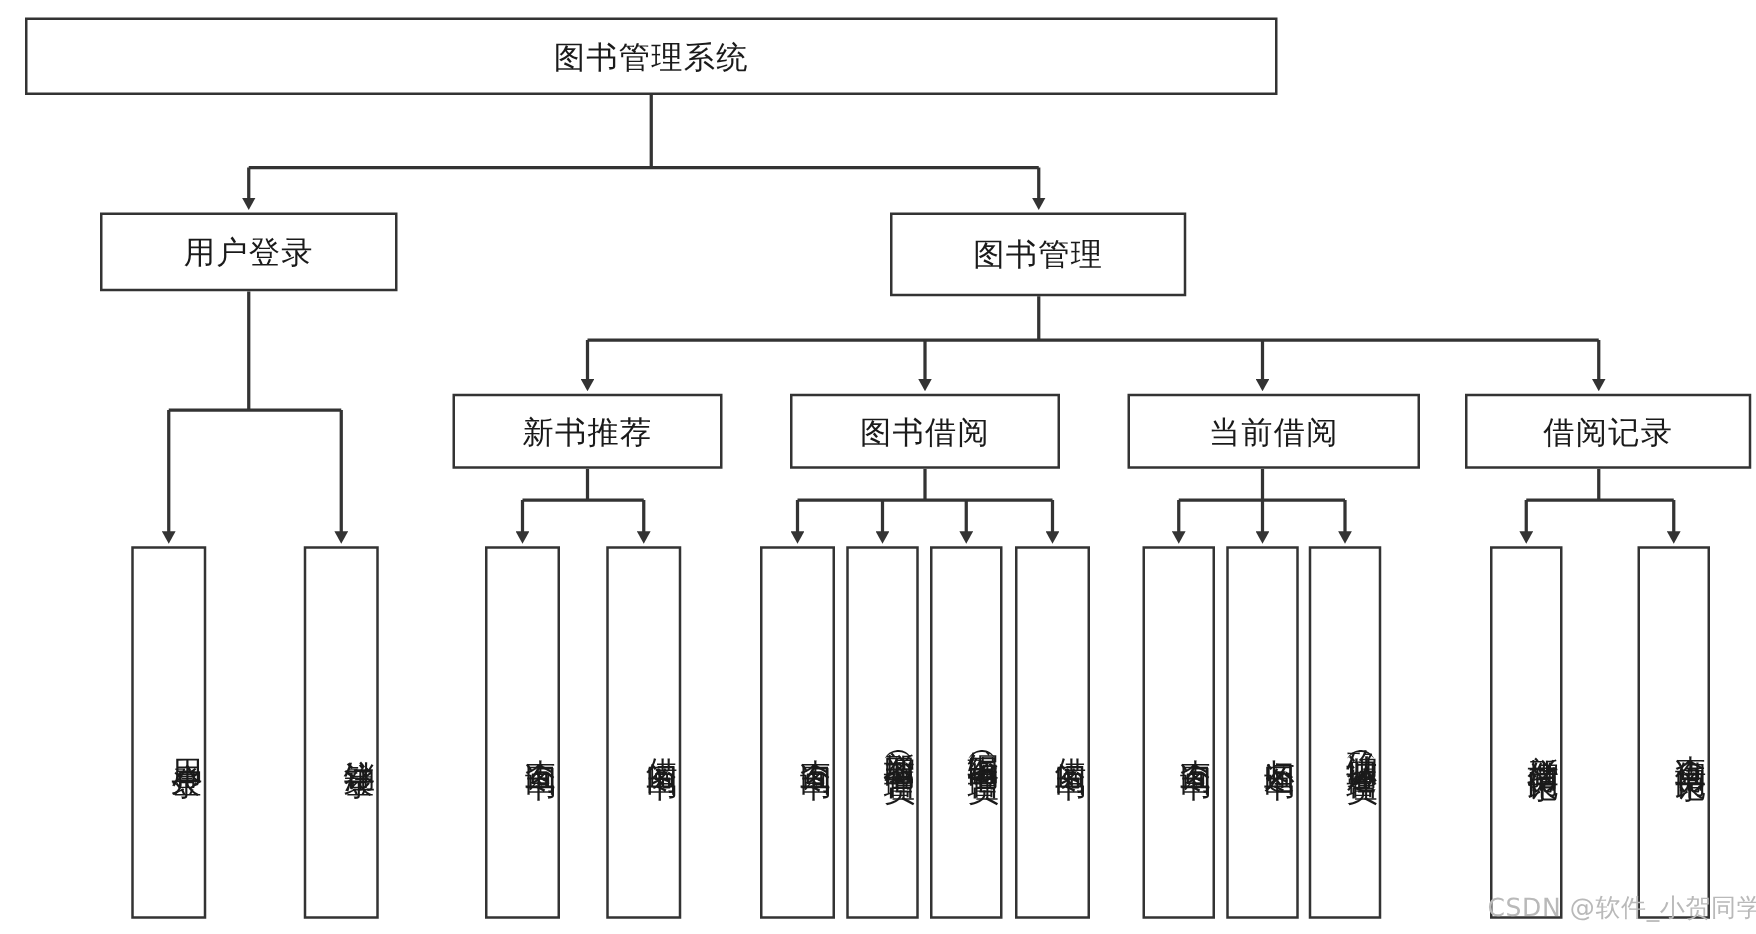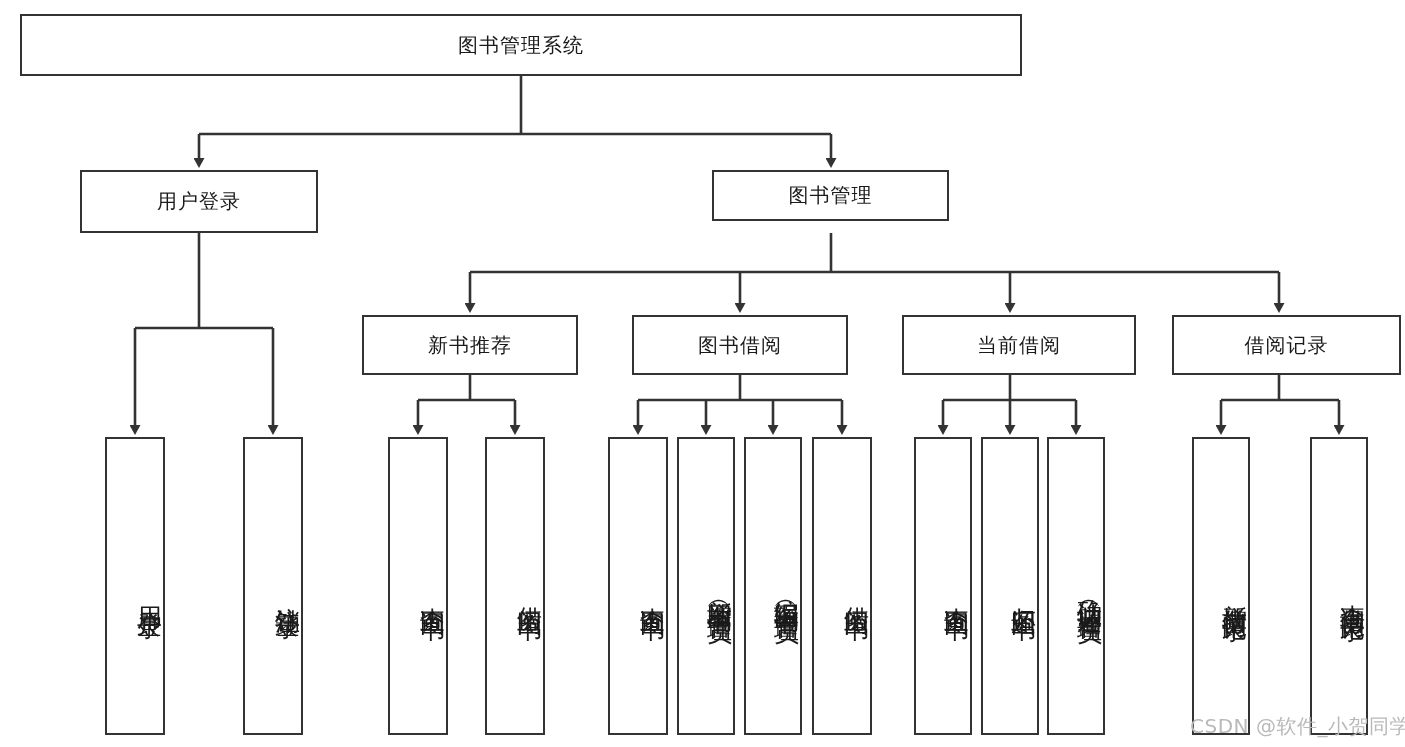--- a/index.html
+++ b/index.html
@@ -21,21 +21,21 @@
     position: absolute;
     box-sizing: border-box;
     border: 2.5px solid #333333;
     background: #ffffff;
     display: flex;
     align-items: center;
     justify-content: center;
     color: #1a1a1a;
   }
   .node.horiz {
-    font-size: 20px;
+    font-size: 25px;
     letter-spacing: 1px;
     white-space: nowrap;
   }
   .node.vert {
     writing-mode: vertical-rl;
     text-orientation: upright;
     font-size: 25px;
     letter-spacing: 3px;
     padding-top: 14px;
     align-items: flex-start;
@@ -113,21 +113,21 @@
       <path d="M1279,375 L1279,400"></path>
       <path d="M1221,400 L1339,400"></path>
       <path d="M1221,400 L1221,426" marker-end="url(#arrow)"></path>
       <path d="M1339,400 L1339,426" marker-end="url(#arrow)"></path>
     </g>
   </svg>
 
   <div class="node horiz" style="left:20px; top:14px; width:1002px; height:62px;">图书管理系统</div>
 
   <div class="node horiz" style="left:80px; top:170px; width:238px; height:63px;">用户登录</div>
-  <div class="node horiz" style="left:712px; top:170px; width:237px; height:51px;">图书管理</div>
+  <div class="node horiz" style="left:712px; top:170px; width:237px; height:67px;">图书管理</div>
 
   <div class="node horiz" style="left:362px; top:315px; width:216px; height:60px;">新书推荐</div>
   <div class="node horiz" style="left:632px; top:315px; width:216px; height:60px;">图书借阅</div>
   <div class="node horiz" style="left:902px; top:315px; width:234px; height:60px;">当前借阅</div>
   <div class="node horiz" style="left:1172px; top:315px; width:229px; height:60px;text-align:center;">借阅记录</div>
 
   <div class="node vert" style="left:105px; top:437px; width:60px; height:298px;">用户登录</div>
   <div class="node vert" style="left:243px; top:437px; width:60px; height:298px;">注销登录</div>
 
   <div class="node vert" style="left:388px; top:437px; width:60px; height:298px;">查询图书</div>

